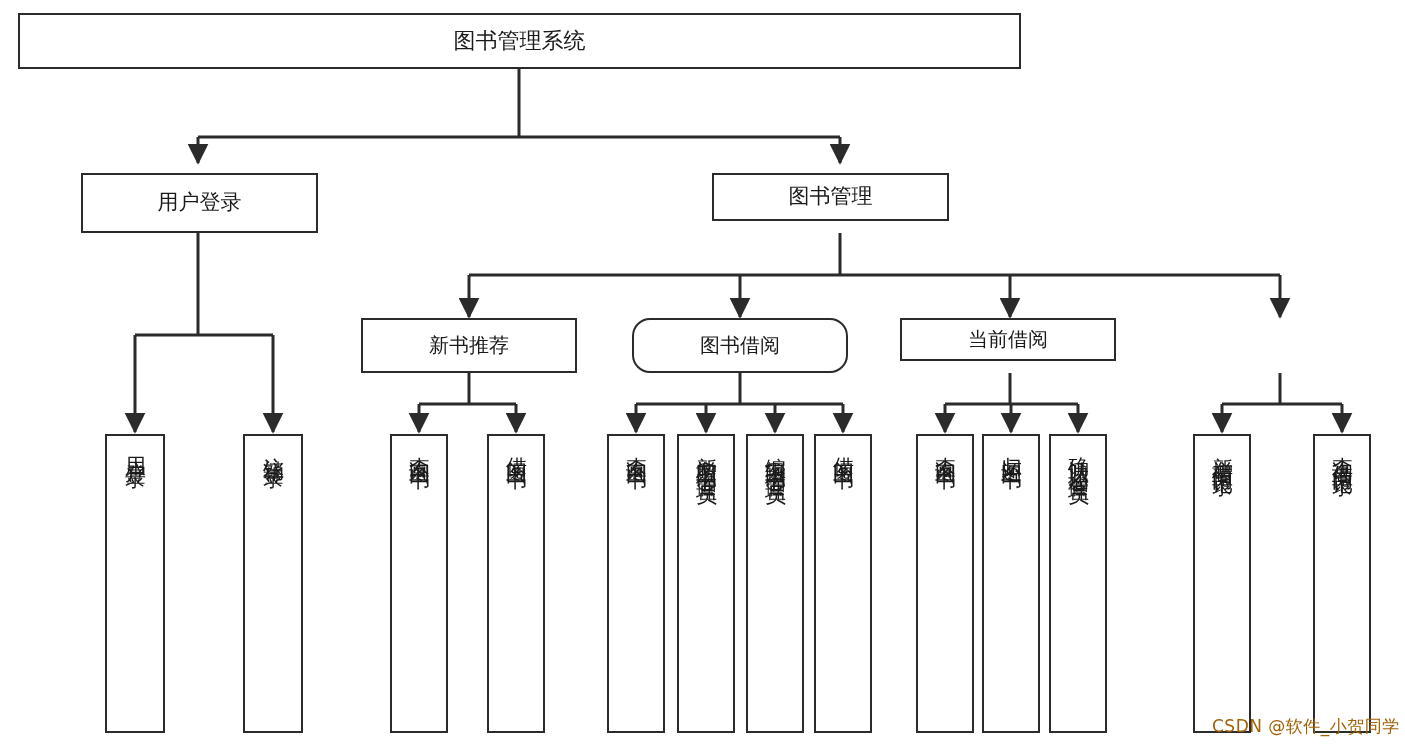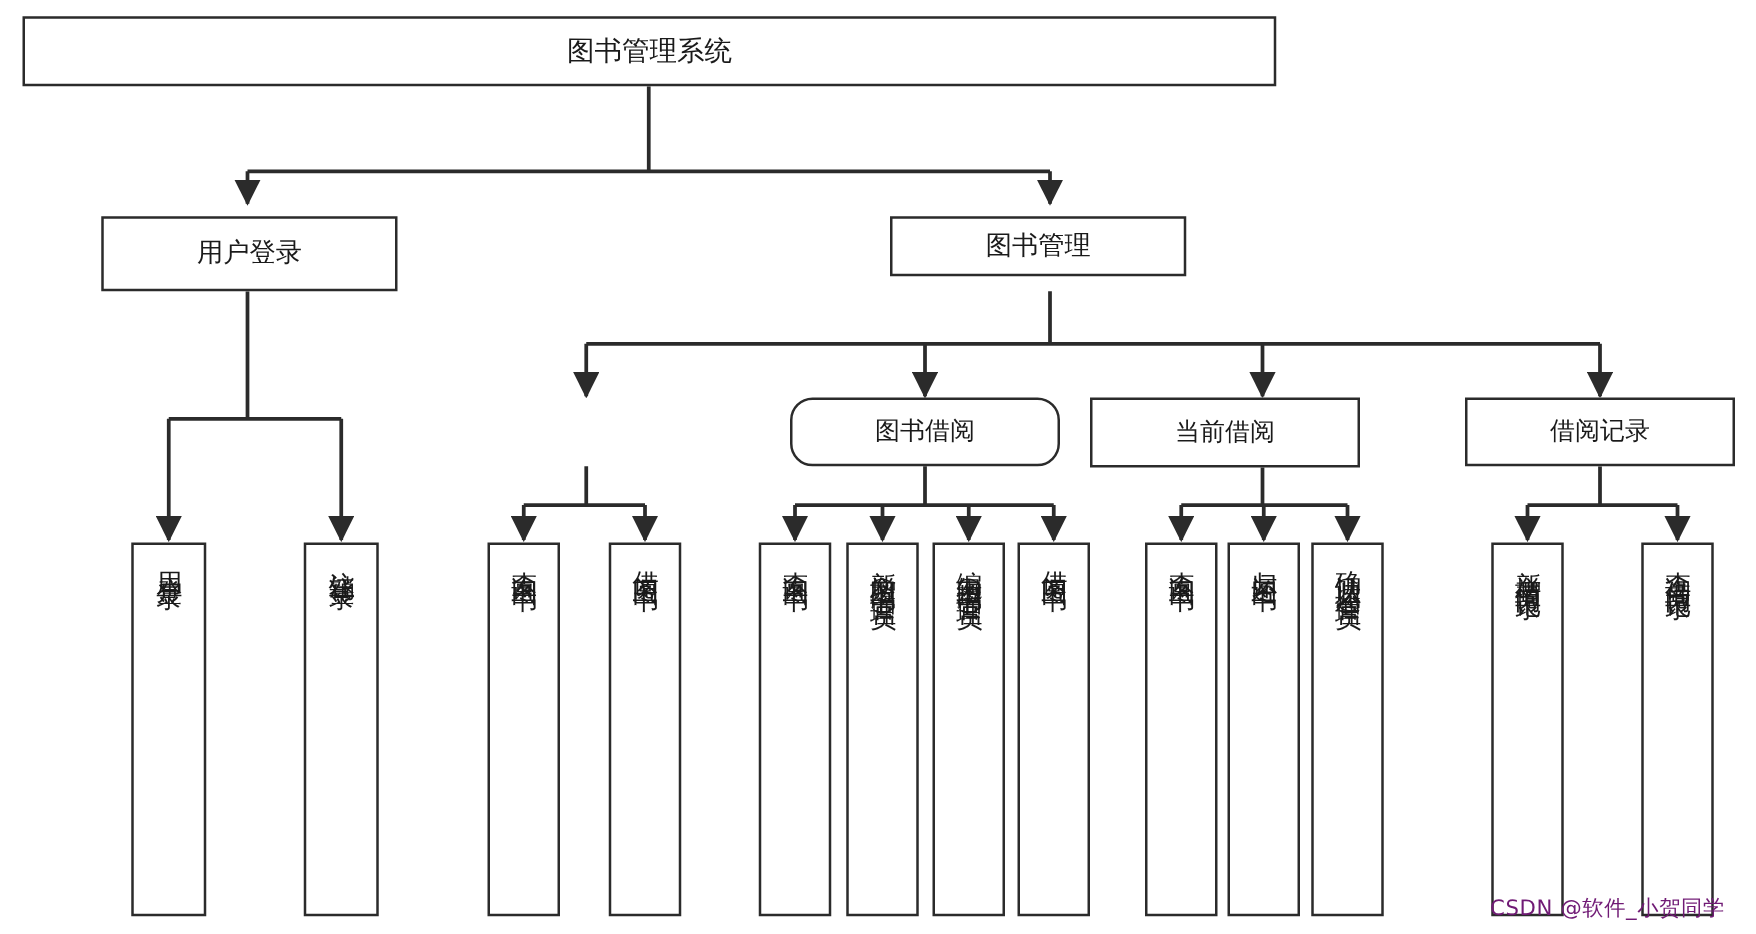--- a/index.html
+++ b/index.html
@@ -32,45 +32,45 @@
     border: 2px solid #2b2b2b;
     display: flex;
     align-items: center;
     justify-content: center;
     color: #1a1a1a;
   }
   .node .label {
     display: block;
     text-align: left;
     line-height: 1.12;
-    font-family: Liberation Serif, serif;
   }
   .node-root .label { font-size: 22px; }
   .node-l1 .label  { font-size: 21px; }
   .node-l2 .label  { font-size: 20px; }
   .node-leaf {
     align-items: flex-start;
     justify-content: center;
     padding-top: 4px;
   }
   .node-leaf .label {
     writing-mode: vertical-rl;
     text-orientation: upright;
     font-size: 21px;
     letter-spacing: 4px;
     line-height: 1;
     white-space: nowrap;
   }
   .watermark {
     position: absolute;
     font-size: 17px;
-    color: #701a75;
+    color: #a16207;
     letter-spacing: 0.5px;
     white-space: nowrap;
     user-select: none;
+    margin-left: 20px;
   }
 </style>
 </head>
 <body>
 
 <div id="canvas">
 
   <svg id="wires" viewBox="0 0 1405 747" width="1405" height="747">
     <defs>
       <marker id="arrow" viewBox="0 0 10 10" refX="9.2" refY="5" markerWidth="7" markerHeight="7" orient="auto-start-reverse">
@@ -125,28 +125,28 @@
     <span class="label">图书管理系统</span>
   </div>
 
   <div class="node node-l1" style="left:81px; top:173px; width:237px; height:60px;">
     <span class="label">用户登录</span>
   </div>
   <div class="node node-l1" style="left:712px; top:173px; width:237px; height:48px;">
     <span class="label">图书管理</span>
   </div>
 
+  <div class="node node-l2" style="left:361px; top:318px; width:216px; height:55px;">
+    <span class="label">新书推荐</span>
+  </div>
   <div class="node node-l2" style="left:632px; top:318px; width:216px; height:55px;border-radius:18px;">
     <span class="label">图书借阅</span>
   </div>
-  <div class="node node-l2" style="left:872px; top:318px; width:216px; height:56px;">
+  <div class="node node-l2" style="left:900px; top:318px; width:216px; height:43px;">
     <span class="label">当前借阅</span>
-  </div>
-  <div class="node node-l2" style="left:1172px; top:318px; width:216px; height:55px;">
-    <span class="label">借阅记录</span>
   </div>
 
   <div class="node node-leaf" style="left:105px; top:434px; width:60px; height:299px;">
     <span class="label">用户登录</span>
   </div>
   <div class="node node-leaf" style="left:243px; top:434px; width:60px; height:299px;">
     <span class="label">注销登录</span>
   </div>
 
   <div class="node node-leaf" style="left:390px; top:434px; width:58px; height:299px;">

